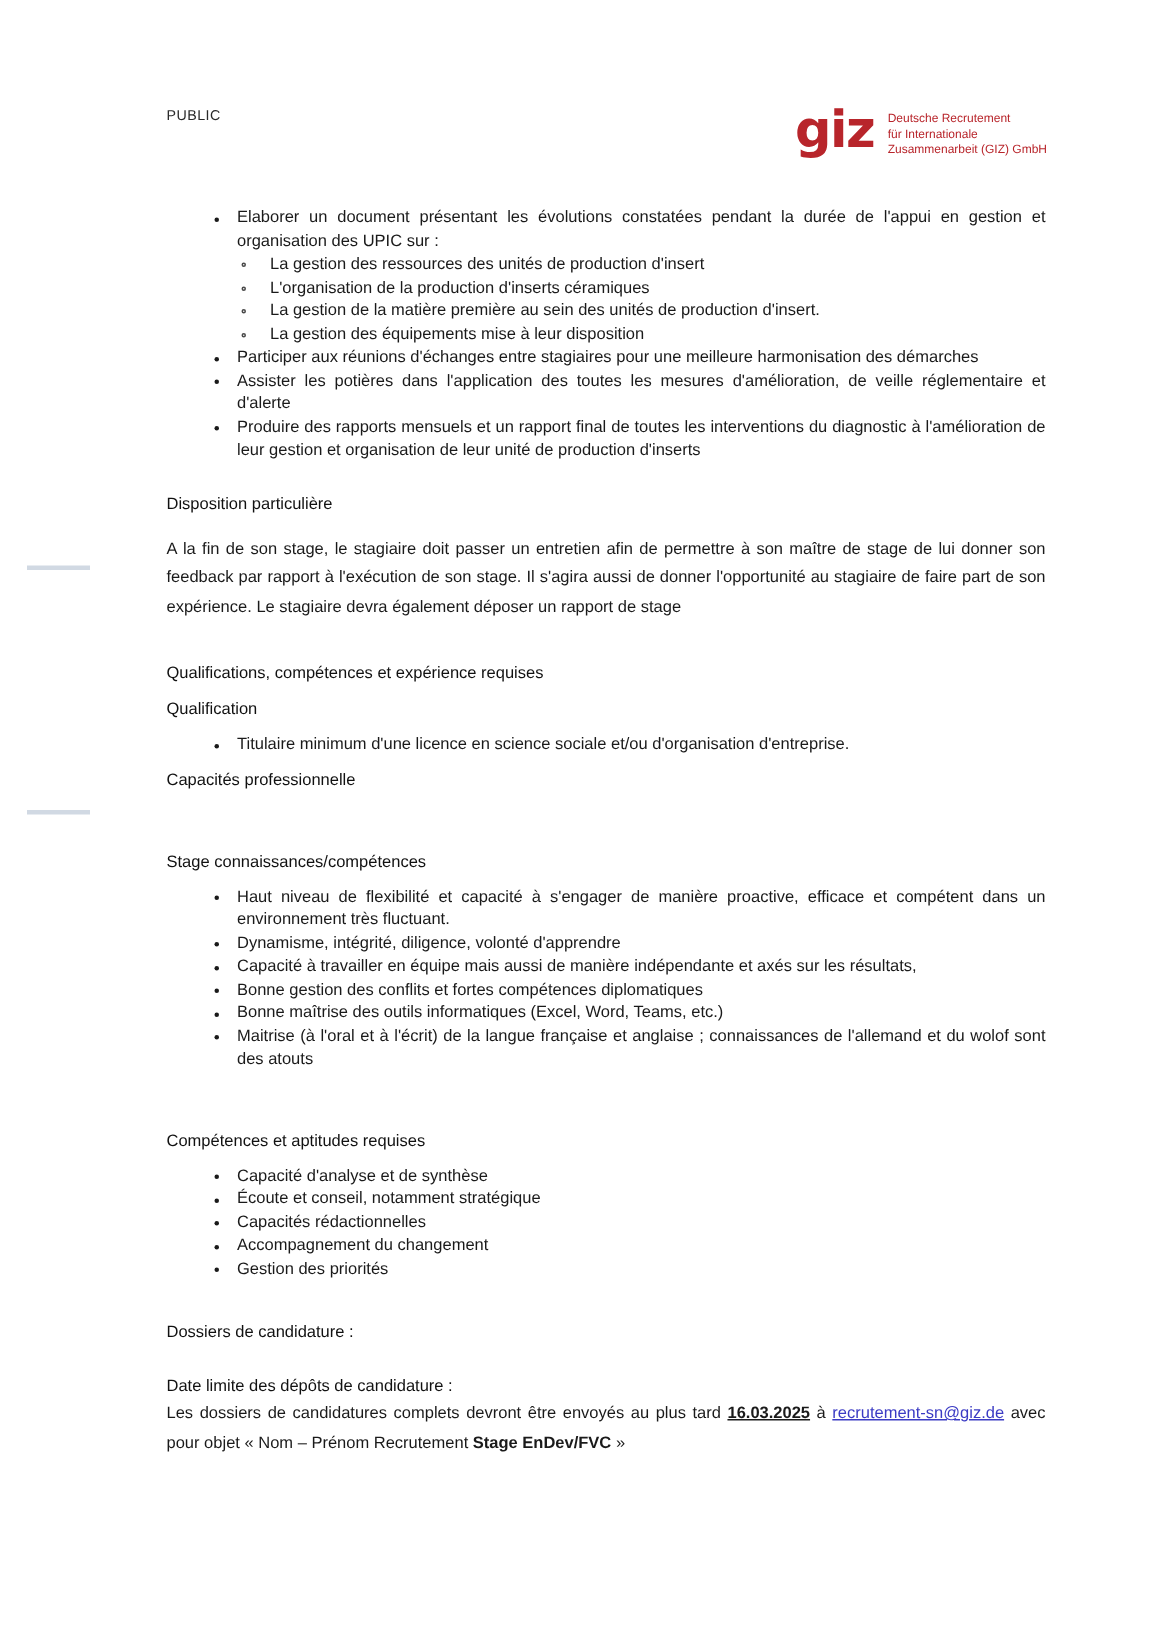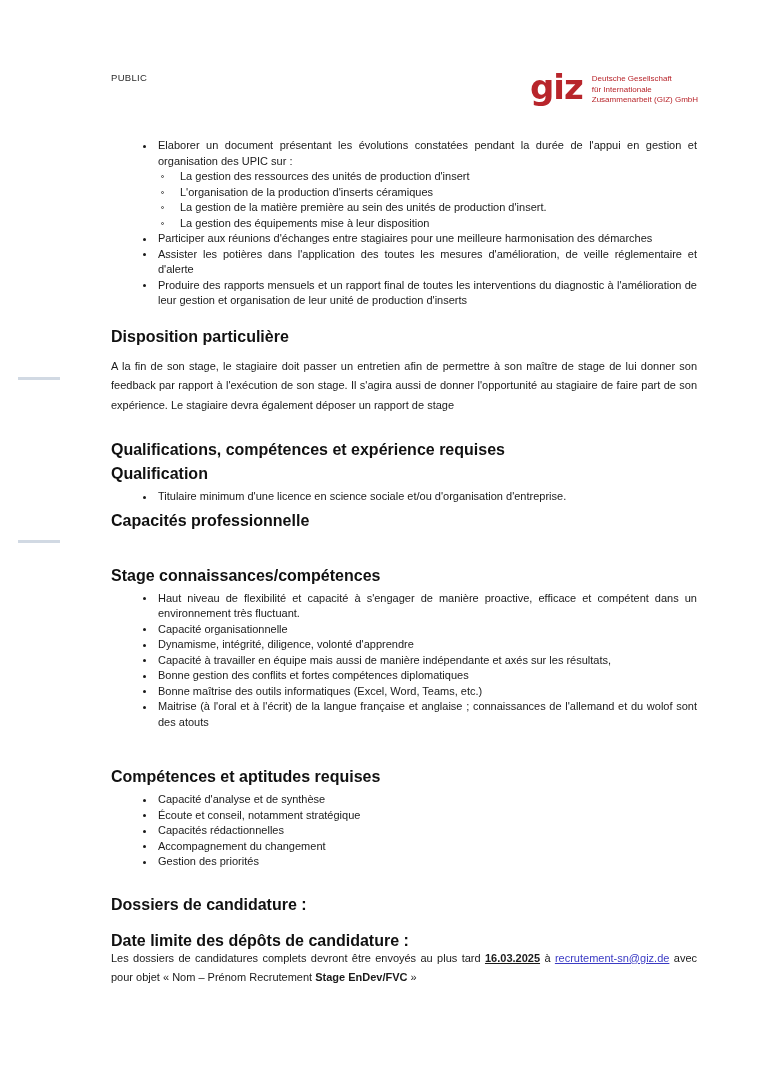--- a/index.html
+++ b/index.html
@@ -59,22 +59,22 @@
 
   
   .content {
     position: absolute;
     left: 111px;
     top: 138px;
     width: 586px;
   }
 
   h2.section-head {
-    font-size: 16px;
-    font-weight: bold;
+    font-size: 11px;
+    font-weight: normal;
     margin: 0;
     line-height: 17px;
     color: #111;
   }
 
   p.para {
     font-size: 11px;
     line-height: 19.5px;
     margin: 0;
     text-align: justify;
@@ -168,21 +168,21 @@
 
   <div class="margin-mark mm1"></div>
   <div class="margin-mark mm2"></div>
 
   <div class="header">
     <div class="public-tag">PUBLIC</div>
 
     <div class="logo">
       <div class="logo-mark">giz</div>
       <div class="logo-text">
-        <div>Deutsche Gesellschaft</div>
+        <div>Deutsche Recrutement</div>
         <div>für Internationale</div>
         <div>Zusammenarbeit (GIZ) GmbH</div>
       </div>
     </div>
   </div>
 
   <div class="content">
 
     <ul class="lvl1">
       <li>Elaborer un document présentant les évolutions constatées pendant la durée de l'appui en gestion et organisation des UPIC sur :</li>
@@ -216,21 +216,20 @@
     </ul>
     <div class="gap-xs"></div>
     <h2 class="section-head">Capacités professionnelle</h2>
 
     <div class="gap-xl"></div>
 
     <h2 class="section-head">Stage connaissances/compétences</h2>
     <div class="gap-xs"></div>
     <ul class="lvl1">
       <li>Haut niveau de flexibilité et capacité à s'engager de manière proactive, efficace et compétent dans un environnement très fluctuant.</li>
-      <li>Capacité organisationnelle</li>
       <li>Dynamisme, intégrité, diligence, volonté d'apprendre</li>
       <li>Capacité à travailler en équipe mais aussi de manière indépendante et axés sur les résultats,</li>
       <li>Bonne gestion des conflits et fortes compétences diplomatiques</li>
       <li>Bonne maîtrise des outils informatiques (Excel, Word, Teams, etc.)</li>
       <li>Maitrise (à l'oral et à l'écrit) de la langue française et anglaise ; connaissances de l'allemand et du wolof sont des atouts</li>
     </ul>
 
     <div class="gap-xl"></div>
 
     <h2 class="section-head">Compétences et aptitudes requises</h2>

